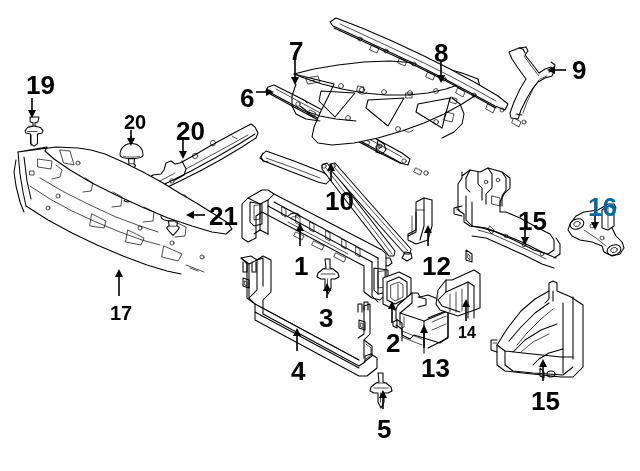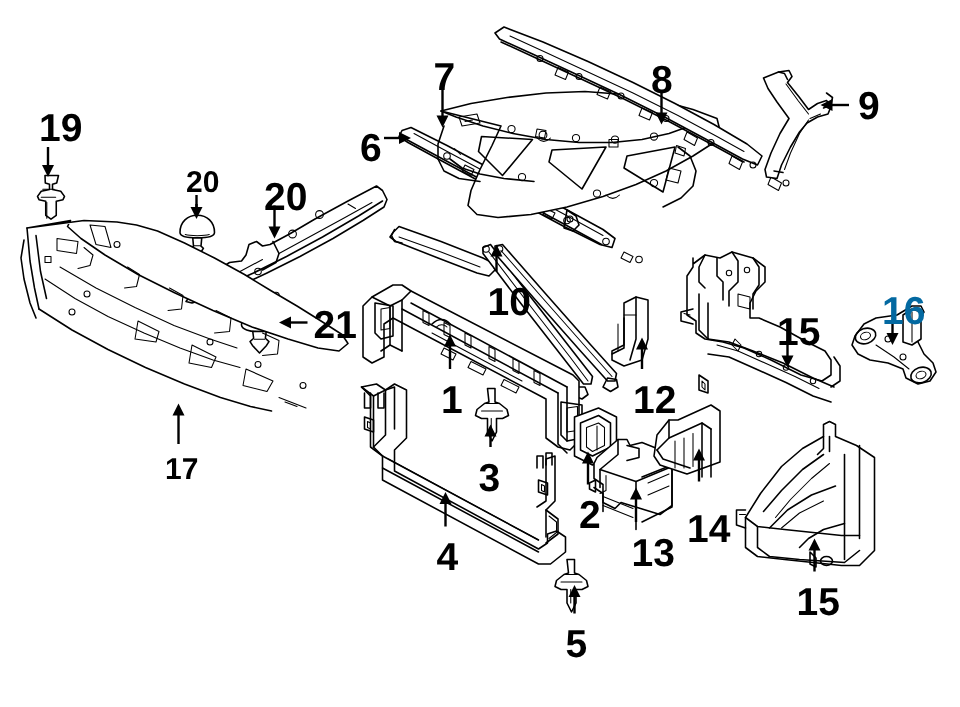--- a/index.html
+++ b/index.html
@@ -484,21 +484,21 @@
   <div class="callout" style="left: 291px; top: 358px; font-size: 26px; color: rgb(0, 0, 0);">4</div>
   <div class="callout" style="left: 377px; top: 416px; font-size: 26px; color: rgb(0, 0, 0);">5</div>
   <div class="callout" style="left: 240px; top: 85px; font-size: 26px; color: rgb(0, 0, 0);">6</div>
   <div class="callout" style="left: 289px; top: 38px; font-size: 26px; color: rgb(0, 0, 0);">7</div>
   <div class="callout" style="left: 434px; top: 40px; font-size: 26px; color: rgb(0, 0, 0);">8</div>
   <div class="callout" style="left: 572px; top: 57px; font-size: 26px; color: rgb(0, 0, 0);">9</div>
   <div class="callout" style="left: 325px; top: 188px; font-size: 26px; color: rgb(0, 0, 0);">10</div>
   <div class="callout" style="left: 518px; top: 208px; font-size: 26px; color: rgb(0, 0, 0);">15</div>
   <div class="callout" style="left: 422px; top: 253px; font-size: 26px; color: rgb(0, 0, 0); text-align: center;">12</div>
   <div class="callout" style="left: 421px; top: 355px; font-size: 26px; color: rgb(0, 0, 0);">13</div>
-  <div class="callout" style="left: 458px; top: 339px; font-size: 26px; color: rgb(0, 0, 0); text-align: center;">14</div>
+  <div class="callout" style="left: 458px; top: 325px; font-size: 16px; color: rgb(0, 0, 0); text-align: center;">14</div>
   <div class="callout" style="left: 531px; top: 388px; font-size: 26px; color: rgb(0, 0, 0);">15</div>
   <div class="callout" style="left: 588px; top: 194px; font-size: 26px; color: #0369a1;">16</div>
   <div class="callout" style="left: 110px; top: 303px; font-size: 20px; color: rgb(0, 0, 0);">17</div>
   <div class="callout" style="left: 176px; top: 118px; font-size: 26px; color: rgb(0, 0, 0);">20</div>
   <div class="callout" style="left: 26px; top: 72px; font-size: 26px; color: rgb(0, 0, 0);">19</div>
   <div class="callout" style="left: 124px; top: 112px; font-size: 20px; color: rgb(0, 0, 0);">20</div>
   <div class="callout" style="left: 209px; top: 203px; font-size: 26px; color: rgb(0, 0, 0);">21</div>
 
 </div>
 

